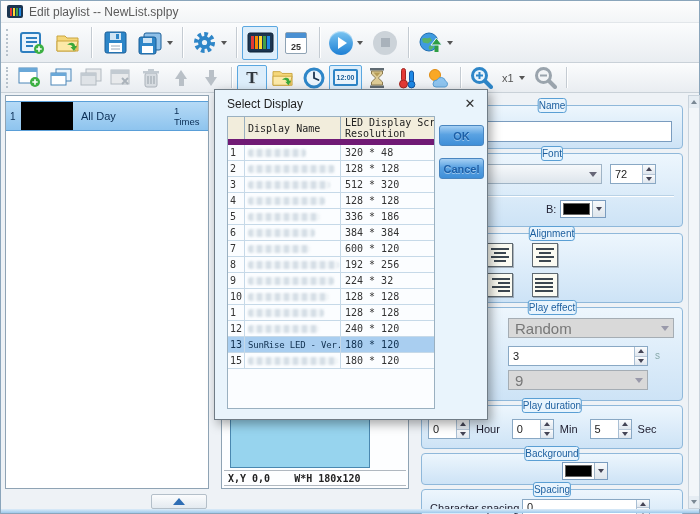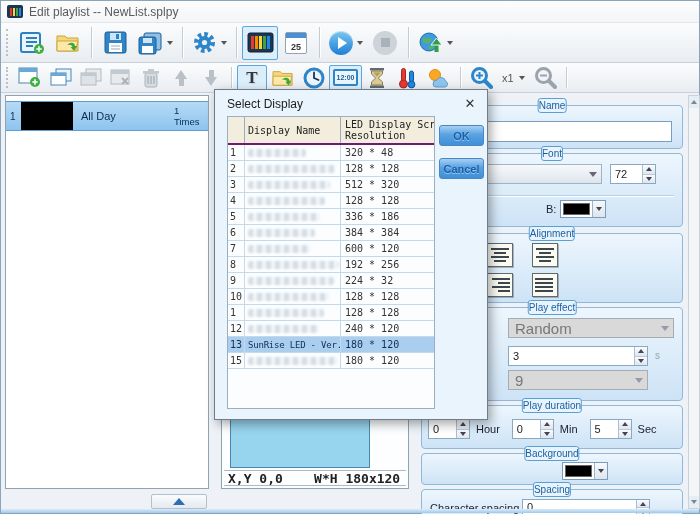--- a/index.html
+++ b/index.html
@@ -43,21 +43,21 @@
   .pl-idx { width:15px; padding-left:4px; font-size:10px; }
   .pl-thumb { width:52px; height:28px; background:#000; flex:none; }
   .pl-sched { flex:1; padding-left:8px; font-size:11px; }
   .pl-times { width:34px; display:flex; flex-direction:column; font-size:9.5px; line-height:11px; }
   .left-strip { position:absolute; left:4px; top:490px; width:204px; height:20px; }
   .collapse-btn { position:absolute; right:2px; top:3px; width:56px; height:15px; background:linear-gradient(#fbfcfd,#e4eaf0); border:1px solid #b4bfc9; border-radius:2px; display:flex; align-items:center; justify-content:center; }
   .tri-up { width:0; height:0; border-left:6px solid transparent; border-right:6px solid transparent; border-bottom:7px solid #2e6db4; }
 
   .center-frame { position:absolute; left:220px; top:96px; width:188px; height:392px; background:#fdfeff; border:1px solid #8fa3b4; }
   .canvas-rect { position:absolute; left:8px; top:276px; width:140px; height:94px; background:#97d4ee; border:1px solid #4a88b0; }
-  .canvas-status { position:absolute; left:2px; right:2px; bottom:2px; height:16px; border-top:1px solid #b0b8c0; border-bottom:1px solid #b0b8c0; display:flex; align-items:center; padding-left:4px; font-family:"DejaVu Sans Mono",monospace; font-size:13px; font-weight:bold; color:#222; white-space:pre; }
+  .canvas-status { position:absolute; left:2px; right:2px; bottom:2px; height:16px; border-top:1px solid #b0b8c0; border-bottom:1px solid #b0b8c0; display:flex; align-items:center; padding-left:4px; font-family:"DejaVu Sans Mono",monospace; font-size:10px; font-weight:bold; color:#222; white-space:pre; }
 
   
   .right-panel { position:absolute; left:416px; top:92px; width:270px; height:418px; }
   .group { position:absolute; left:4px; right:4px; border:1px solid #8fb8da; border-radius:4px; background:linear-gradient(#edf6fd,#cde3f6); }
   .chip { position:absolute; top:-8px; left:50%; transform:translateX(-50%); background:#e8f4fd; border:1px solid #5a9fd4; border-radius:3px; padding:1px 0; font-size:10px; color:#1b5e9e; white-space:nowrap; z-index:2; }
   .g-name { top:12px; height:44px; }
   .name-input { position:absolute; left:10px; right:10px; top:15px; height:21px; border:1px solid #7a9cbf; background:#fff; font-size:11px; padding:0 4px; }
   .g-font { top:60px; height:74px; }
   .fontsel { position:absolute; left:10px; top:10px; width:170px; height:20px; background:linear-gradient(#f7f9fb,#dde5ec); border:1px solid #9fb4c6; }
   .fontsel .chev, .ddl .chev { position:absolute; right:4px; top:7px; width:0; height:0; border-left:4px solid transparent; border-right:4px solid transparent; border-top:5px solid #667; }
@@ -105,21 +105,21 @@
   .vscroll .sb { height:12px; display:flex; align-items:center; justify-content:center; background:#e6edf3; }
   .vscroll .sb b { width:0; height:0; border-left:3px solid transparent; border-right:3px solid transparent; }
   .vscroll .sb.up b { border-bottom:4px solid #7a8894; }
   .vscroll .sb.dn b { border-top:4px solid #7a8894; }
 
   
   .dialog { position:absolute; left:213px; top:88px; width:274px; height:331px; background:#e9f4fc; border:1px solid #707c86; box-shadow:3px 4px 10px rgba(0,0,0,.35); z-index:20; }
   .dlg-title { position:absolute; left:12px; top:7px; font-size:12px; color:#222; }
   .dlg-close { position:absolute; right:8px; top:4px; width:18px; height:18px; display:flex; align-items:center; justify-content:center; font-size:13px; color:#333; }
   .tbl { position:absolute; left:12px; top:26px; width:208px; height:293px; background:#fbfdff; border:1px solid #9ab0c0; overflow:hidden; font-family:"DejaVu Sans Mono",monospace; font-size:10px; }
-  .thead { display:flex; background:#f2eddc; border-bottom:2px solid #701a75; height:28px; align-items:center; color:#222; }
+  .thead { display:flex; background:#f2eddc; border-bottom:6px solid #701a75; height:28px; align-items:center; color:#222; }
   .trow { display:flex; height:16px; border-bottom:1px solid #c6d9e8; align-items:center; color:#333; }
   .trow.sel { background:#a9cef0; color:#10304f; }
   .tc { overflow:hidden; white-space:nowrap; }
   .c1 { width:17px; padding-left:2px; border-right:1px solid #c6d9e8; align-self:stretch; display:flex; align-items:center; }
   .c2 { width:96px; padding-left:3px; border-right:1px solid #c6d9e8; align-self:stretch; display:flex; align-items:center; font-size:9px; letter-spacing:-.2px; }
   .c3 { flex:1; padding-left:4px; }
   .thead .c1,.thead .c2 { border-right:1px solid #9ab0c0; height:100%; }
   .thead .c2 { font-size:10px; letter-spacing:0; }
   .thead .c3 { line-height:11px; }
   .redact { display:inline-block; height:8px; border-radius:3px; background:repeating-linear-gradient(90deg,#ccd7e0 0 5px,#eff3f6 5px 9px); filter:blur(1.3px); opacity:.8; }

